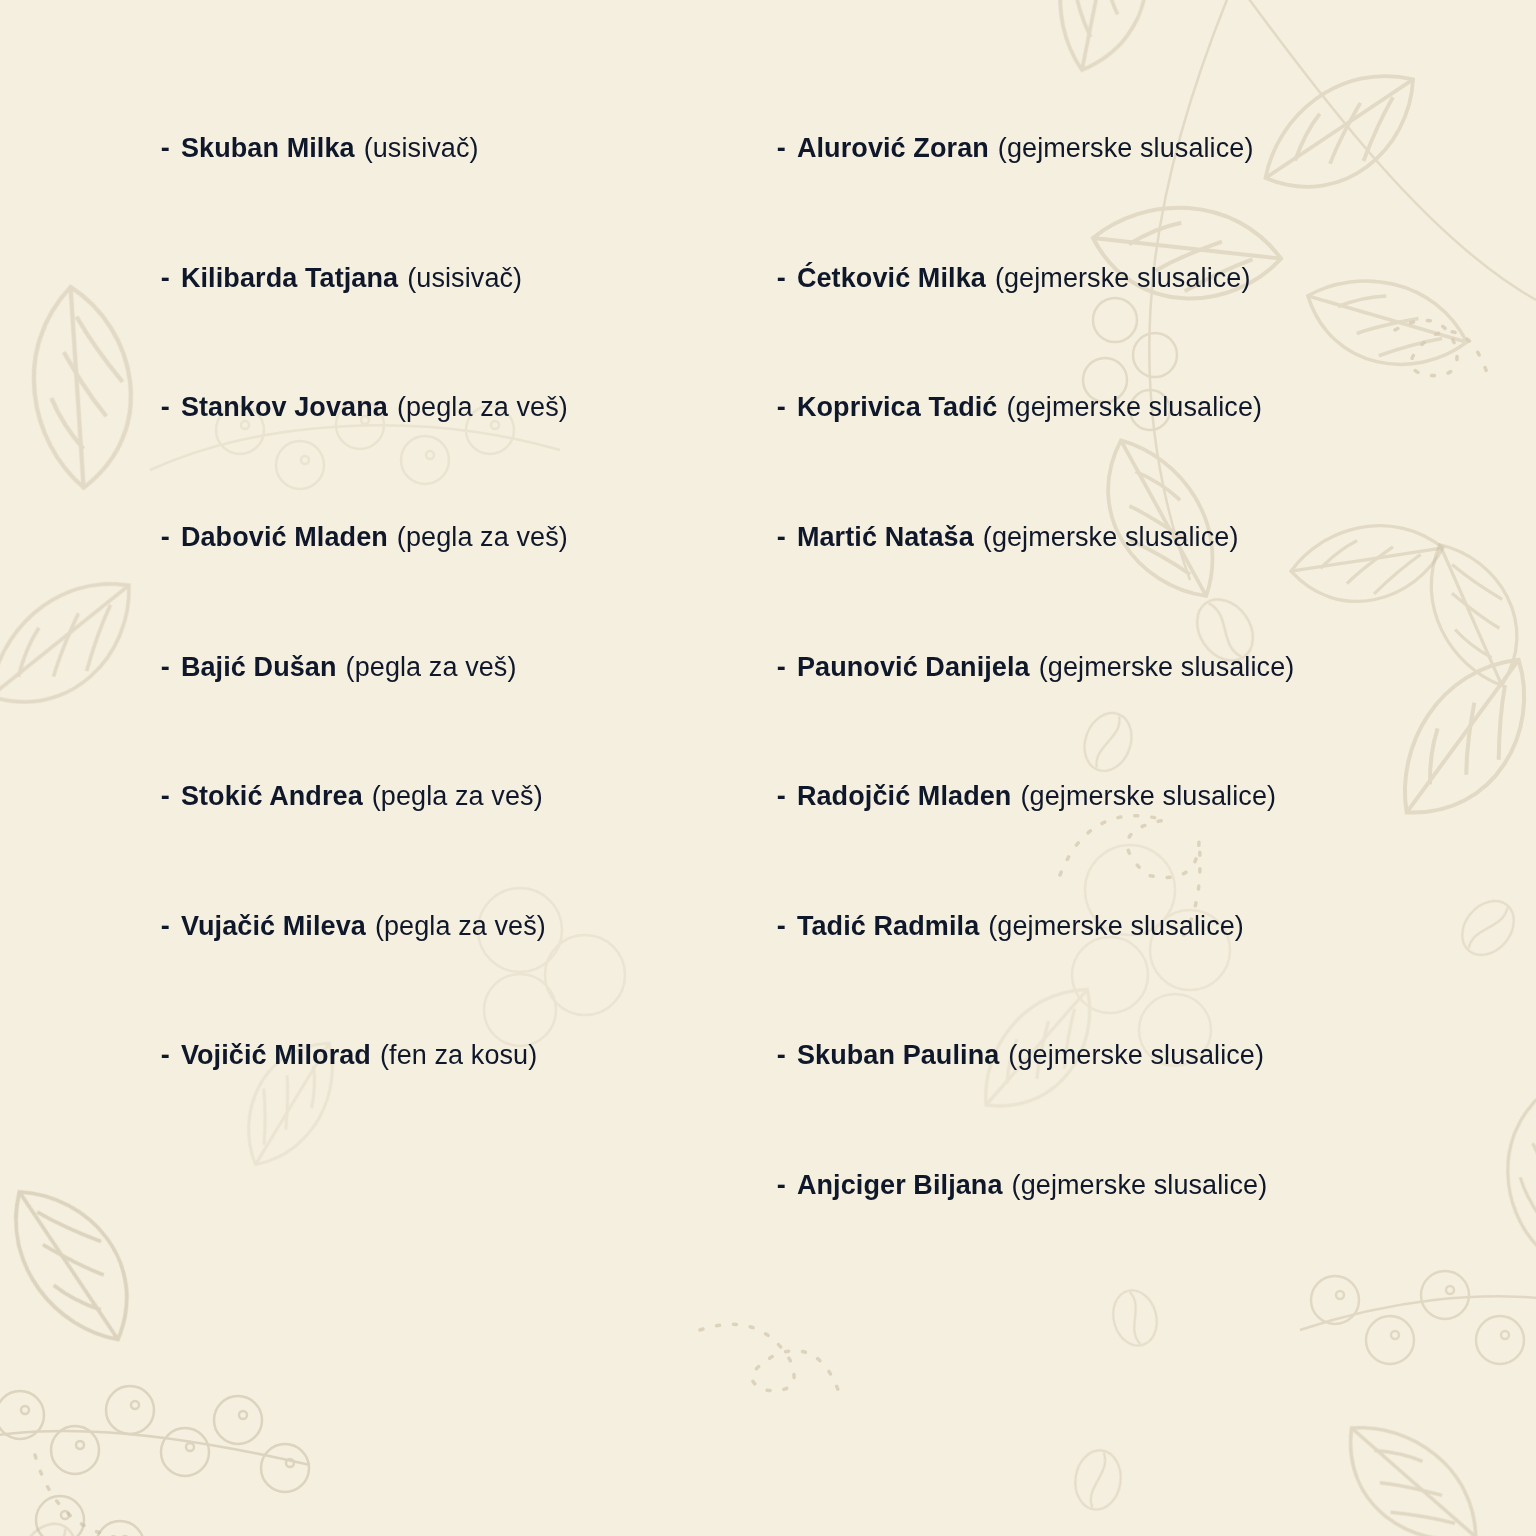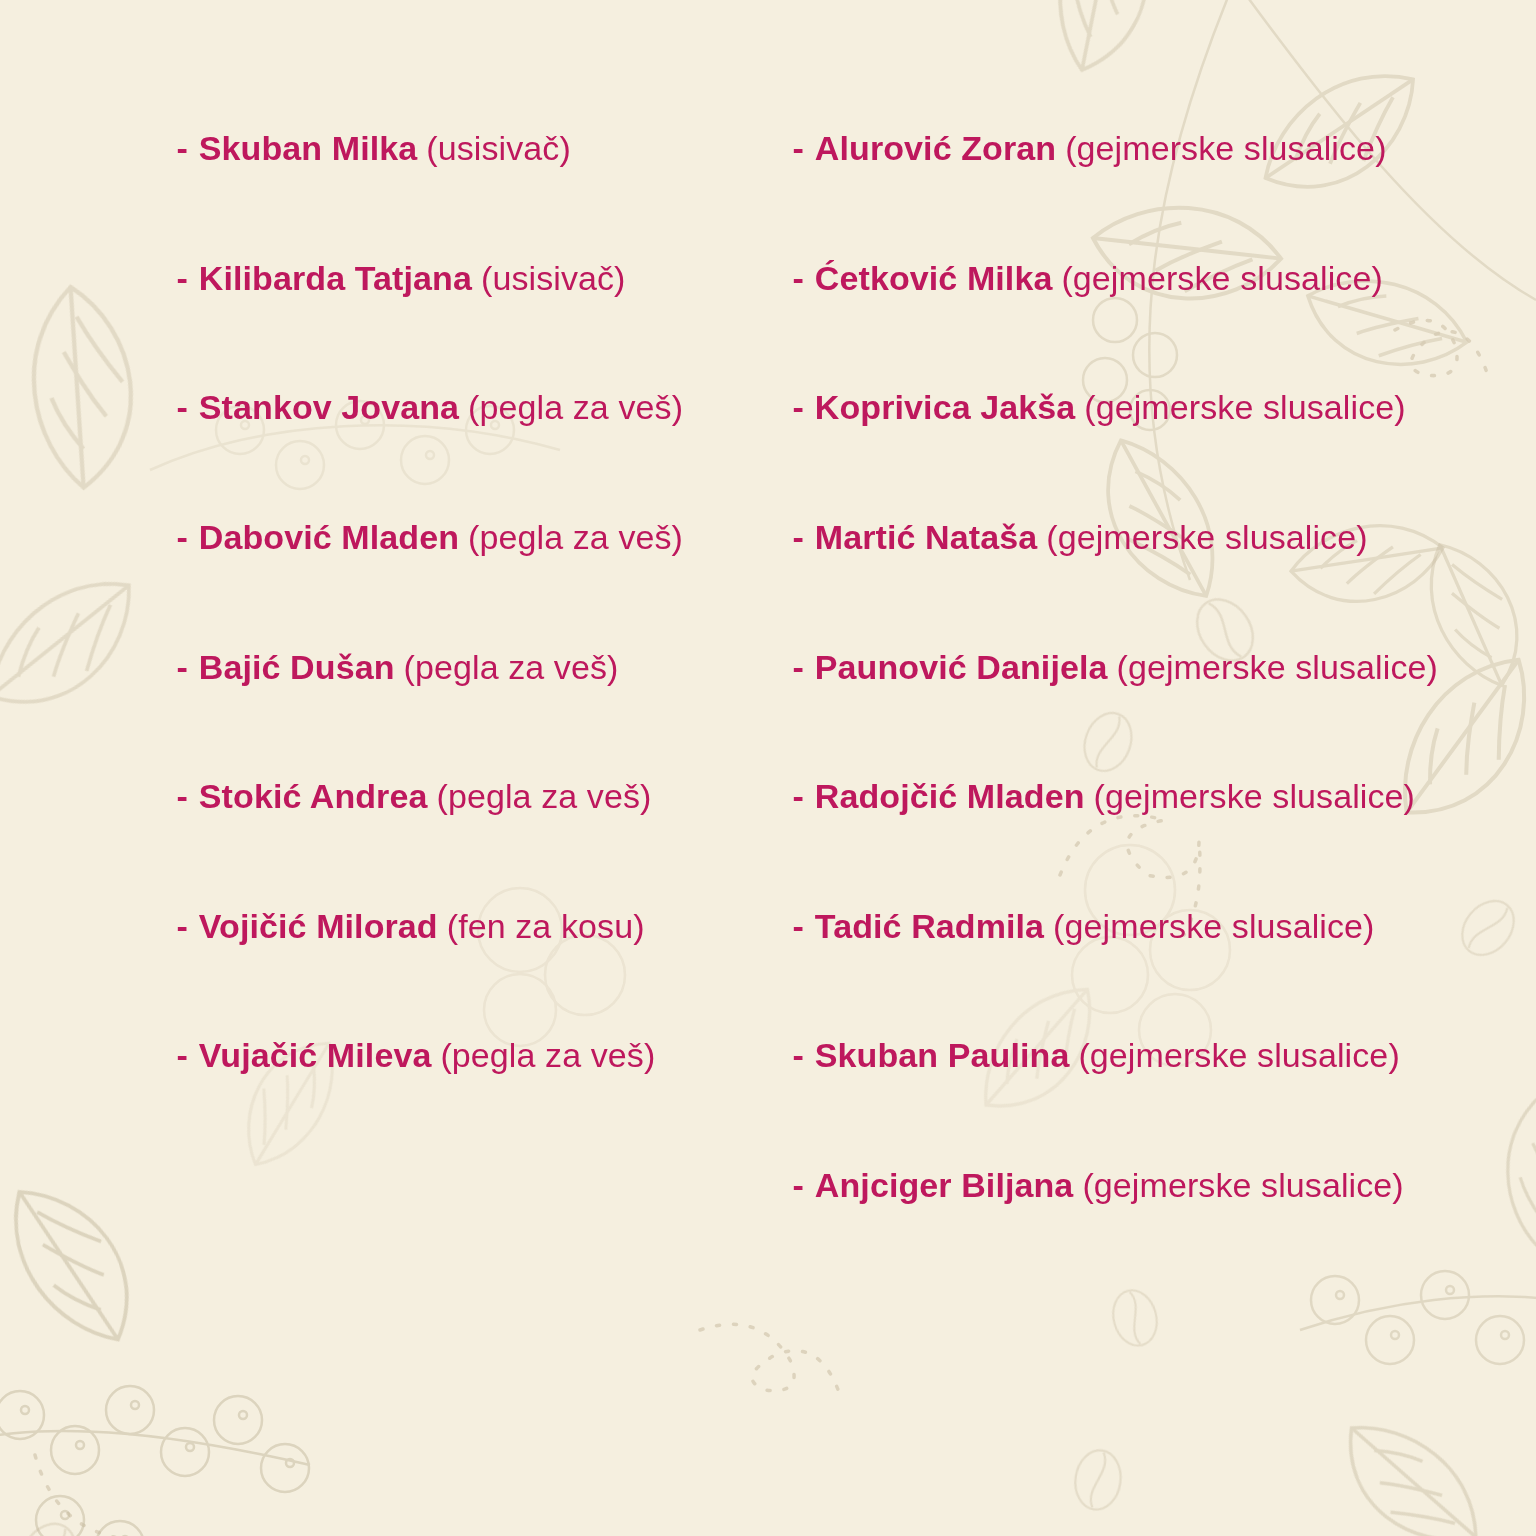--- a/index.html
+++ b/index.html
@@ -17,23 +17,23 @@
   .decor {
     position: absolute; inset: 0;
     width: 1536px; height: 1536px;
     pointer-events: none;
   }
   .col { position: absolute; top: 84px; }
   .col-left  { left: 100px; }
   .col-right { left: 716px; }
   .row {
     white-space: pre;
-    font-size: 34px;
+    font-size: 27px;
     line-height: 43.2px;
-    color: #be185d;
+    color: #0f172a;
     letter-spacing: 0.1px;
   }
   .dash { font-weight: 700; }
   .name { font-weight: 700; margin-left: 11px; }
   .product { font-weight: 400; margin-left: 9px; }
 </style>
 </head>
 <body>
 
 <div id="canvas">
@@ -167,45 +167,45 @@
       <div class="row">
         <span class="dash">-</span><span class="name">Bajić Dušan</span><span class="product">(pegla za veš)</span>
       </div>
 
 
       <div class="row">
         <span class="dash">-</span><span class="name">Stokić Andrea</span><span class="product">(pegla za veš)</span>
       </div>
 
       <div class="row">
+        <span class="dash">-</span><span class="name">Vujačić Mileva</span><span class="product">(pegla za veš)</span>
+      </div>
+
+      <div class="row">
         <span class="dash">-</span><span class="name">Vojičić Milorad</span><span class="product">(fen za kosu)</span>
       </div>
 
       <div class="row">
-        <span class="dash">-</span><span class="name">Vujačić Mileva</span><span class="product">(pegla za veš)</span>
-      </div>
-
-      <div class="row">
         
       </div>
 
     </section>
 
   <section class="col col-right">
 
       <div class="row">
         <span class="dash">-</span><span class="name">Alurović Zoran</span><span class="product">(gejmerske slusalice)</span>
       </div>
 
       <div class="row">
         <span class="dash">-</span><span class="name">Ćetković Milka</span><span class="product">(gejmerske slusalice)</span>
       </div>
 
       <div class="row">
-        <span class="dash">-</span><span class="name">Koprivica Jakša</span><span class="product">(gejmerske slusalice)</span>
+        <span class="dash">-</span><span class="name">Koprivica Tadić</span><span class="product">(gejmerske slusalice)</span>
       </div>
 
       <div class="row">
         <span class="dash">-</span><span class="name">Martić Nataša</span><span class="product">(gejmerske slusalice)</span>
       </div>
 
       <div class="row">
         <span class="dash">-</span><span class="name">Paunović Danijela</span><span class="product">(gejmerske slusalice)</span>
       </div>
 

